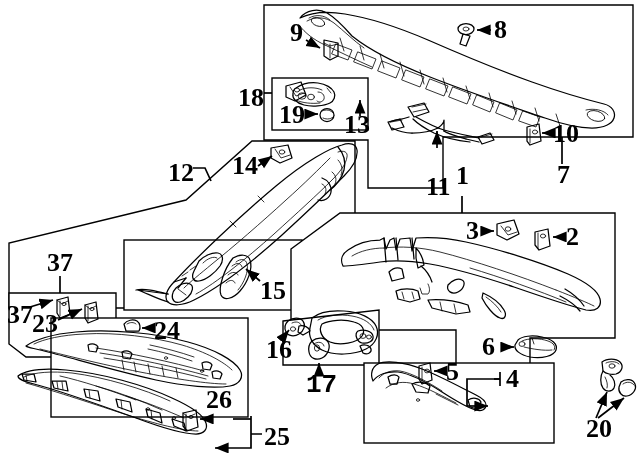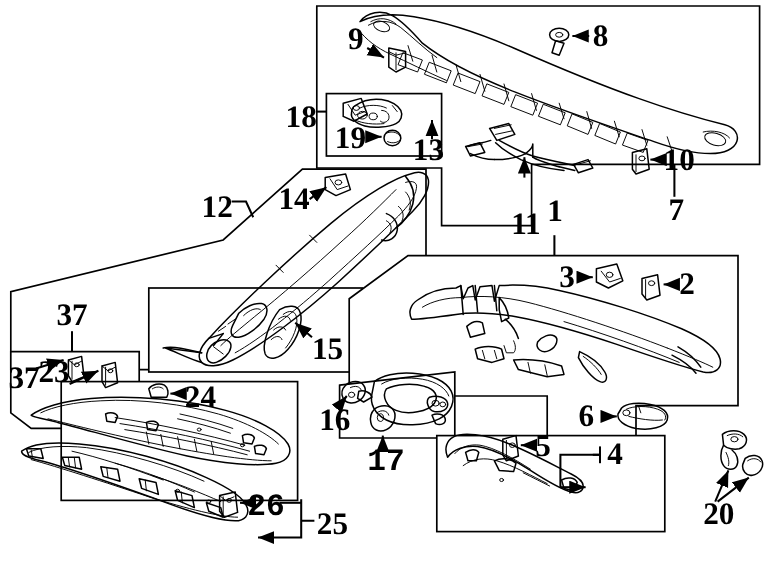--- a/index.html
+++ b/index.html
@@ -493,18 +493,18 @@
   <div class="lbl" style="left:344px;top:112px;">13</div>
   <div class="lbl" style="left:232px;top:153px;">14</div>
   <div class="lbl" style="left:248px;top:278px;margin-left:12px;">15</div>
   <div class="lbl" style="left:266px;top:337px;">16</div>
   <div class="lbl" style="left:306px;top:372px;font-family:Liberation Mono, monospace;">17</div>
   <div class="lbl" style="left:238px;top:85px;">18</div>
   <div class="lbl" style="left:279px;top:102px;">19</div>
   <div class="lbl" style="left:586px;top:416px;">20</div>
   <div class="lbl" style="left:47px;top:250px;">37</div>
   <div class="lbl" style="left:7px;top:302px;">37</div>
-  <div class="lbl" style="left:32px;top:297px;">23</div>
+  <div class="lbl" style="left:32px;top:311px;">23</div>
   <div class="lbl" style="left:154px;top:318px;">24</div>
   <div class="lbl" style="left:264px;top:424px;">25</div>
-  <div class="lbl" style="left:206px;top:409px;font-family:Liberation Mono, monospace;">26</div>
+  <div class="lbl" style="left:206px;top:387px;">26</div>
 
 </div>
 
 </body></html>

